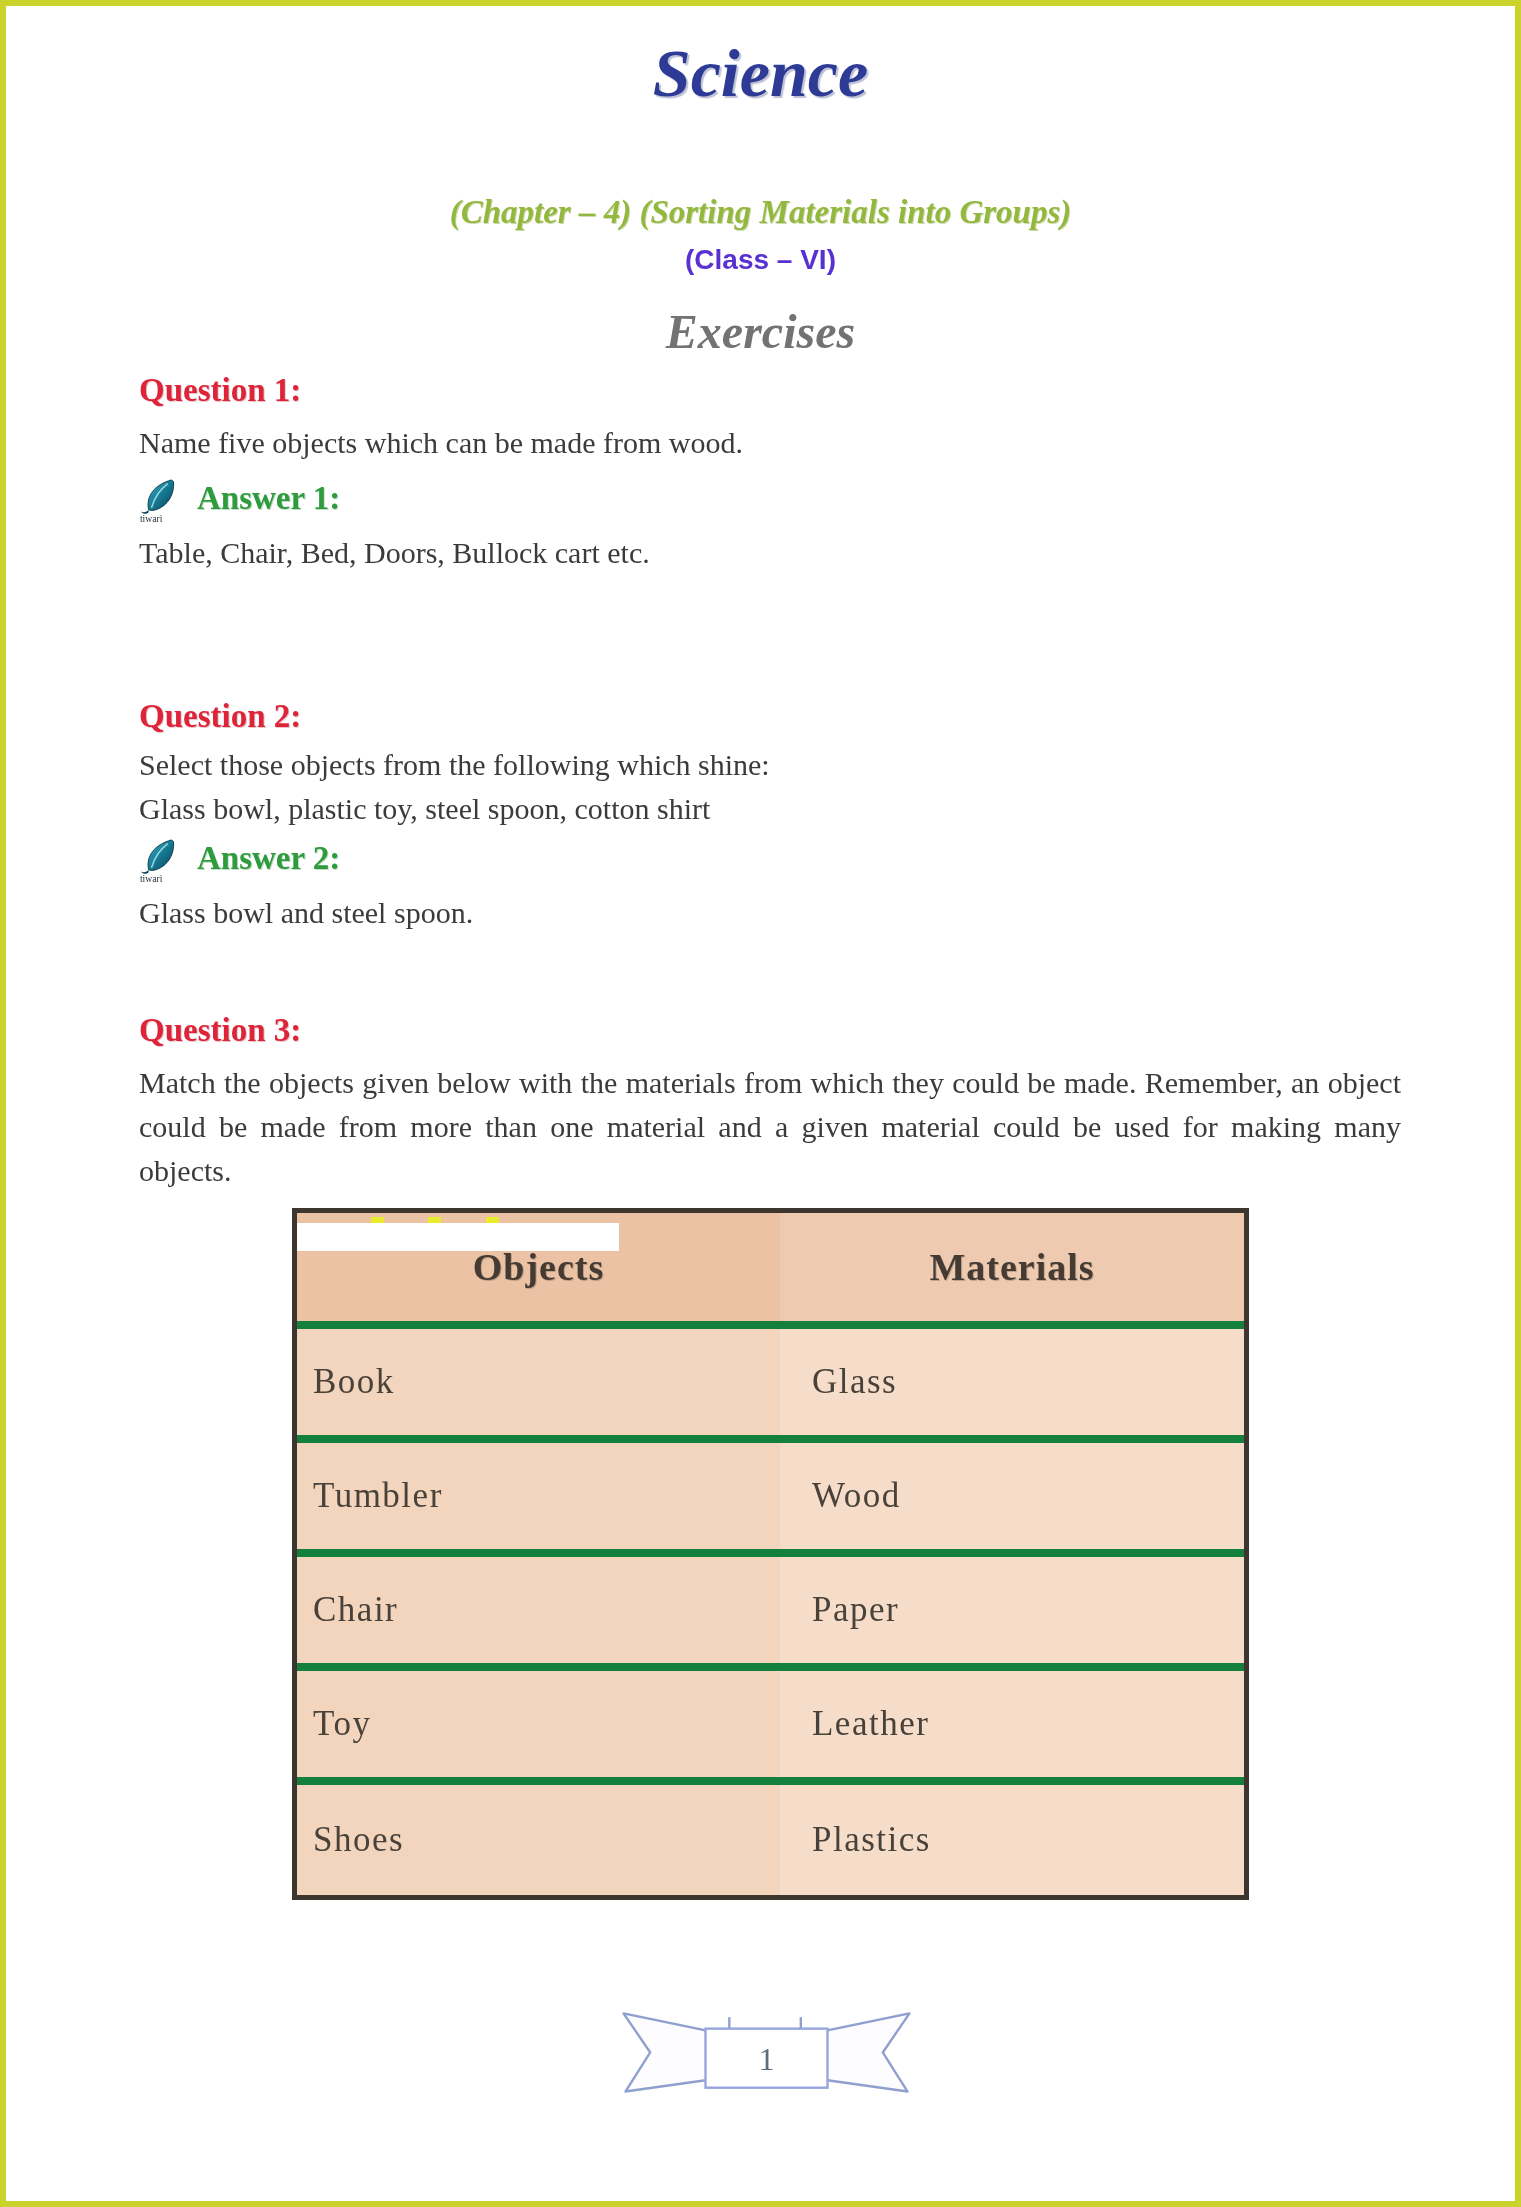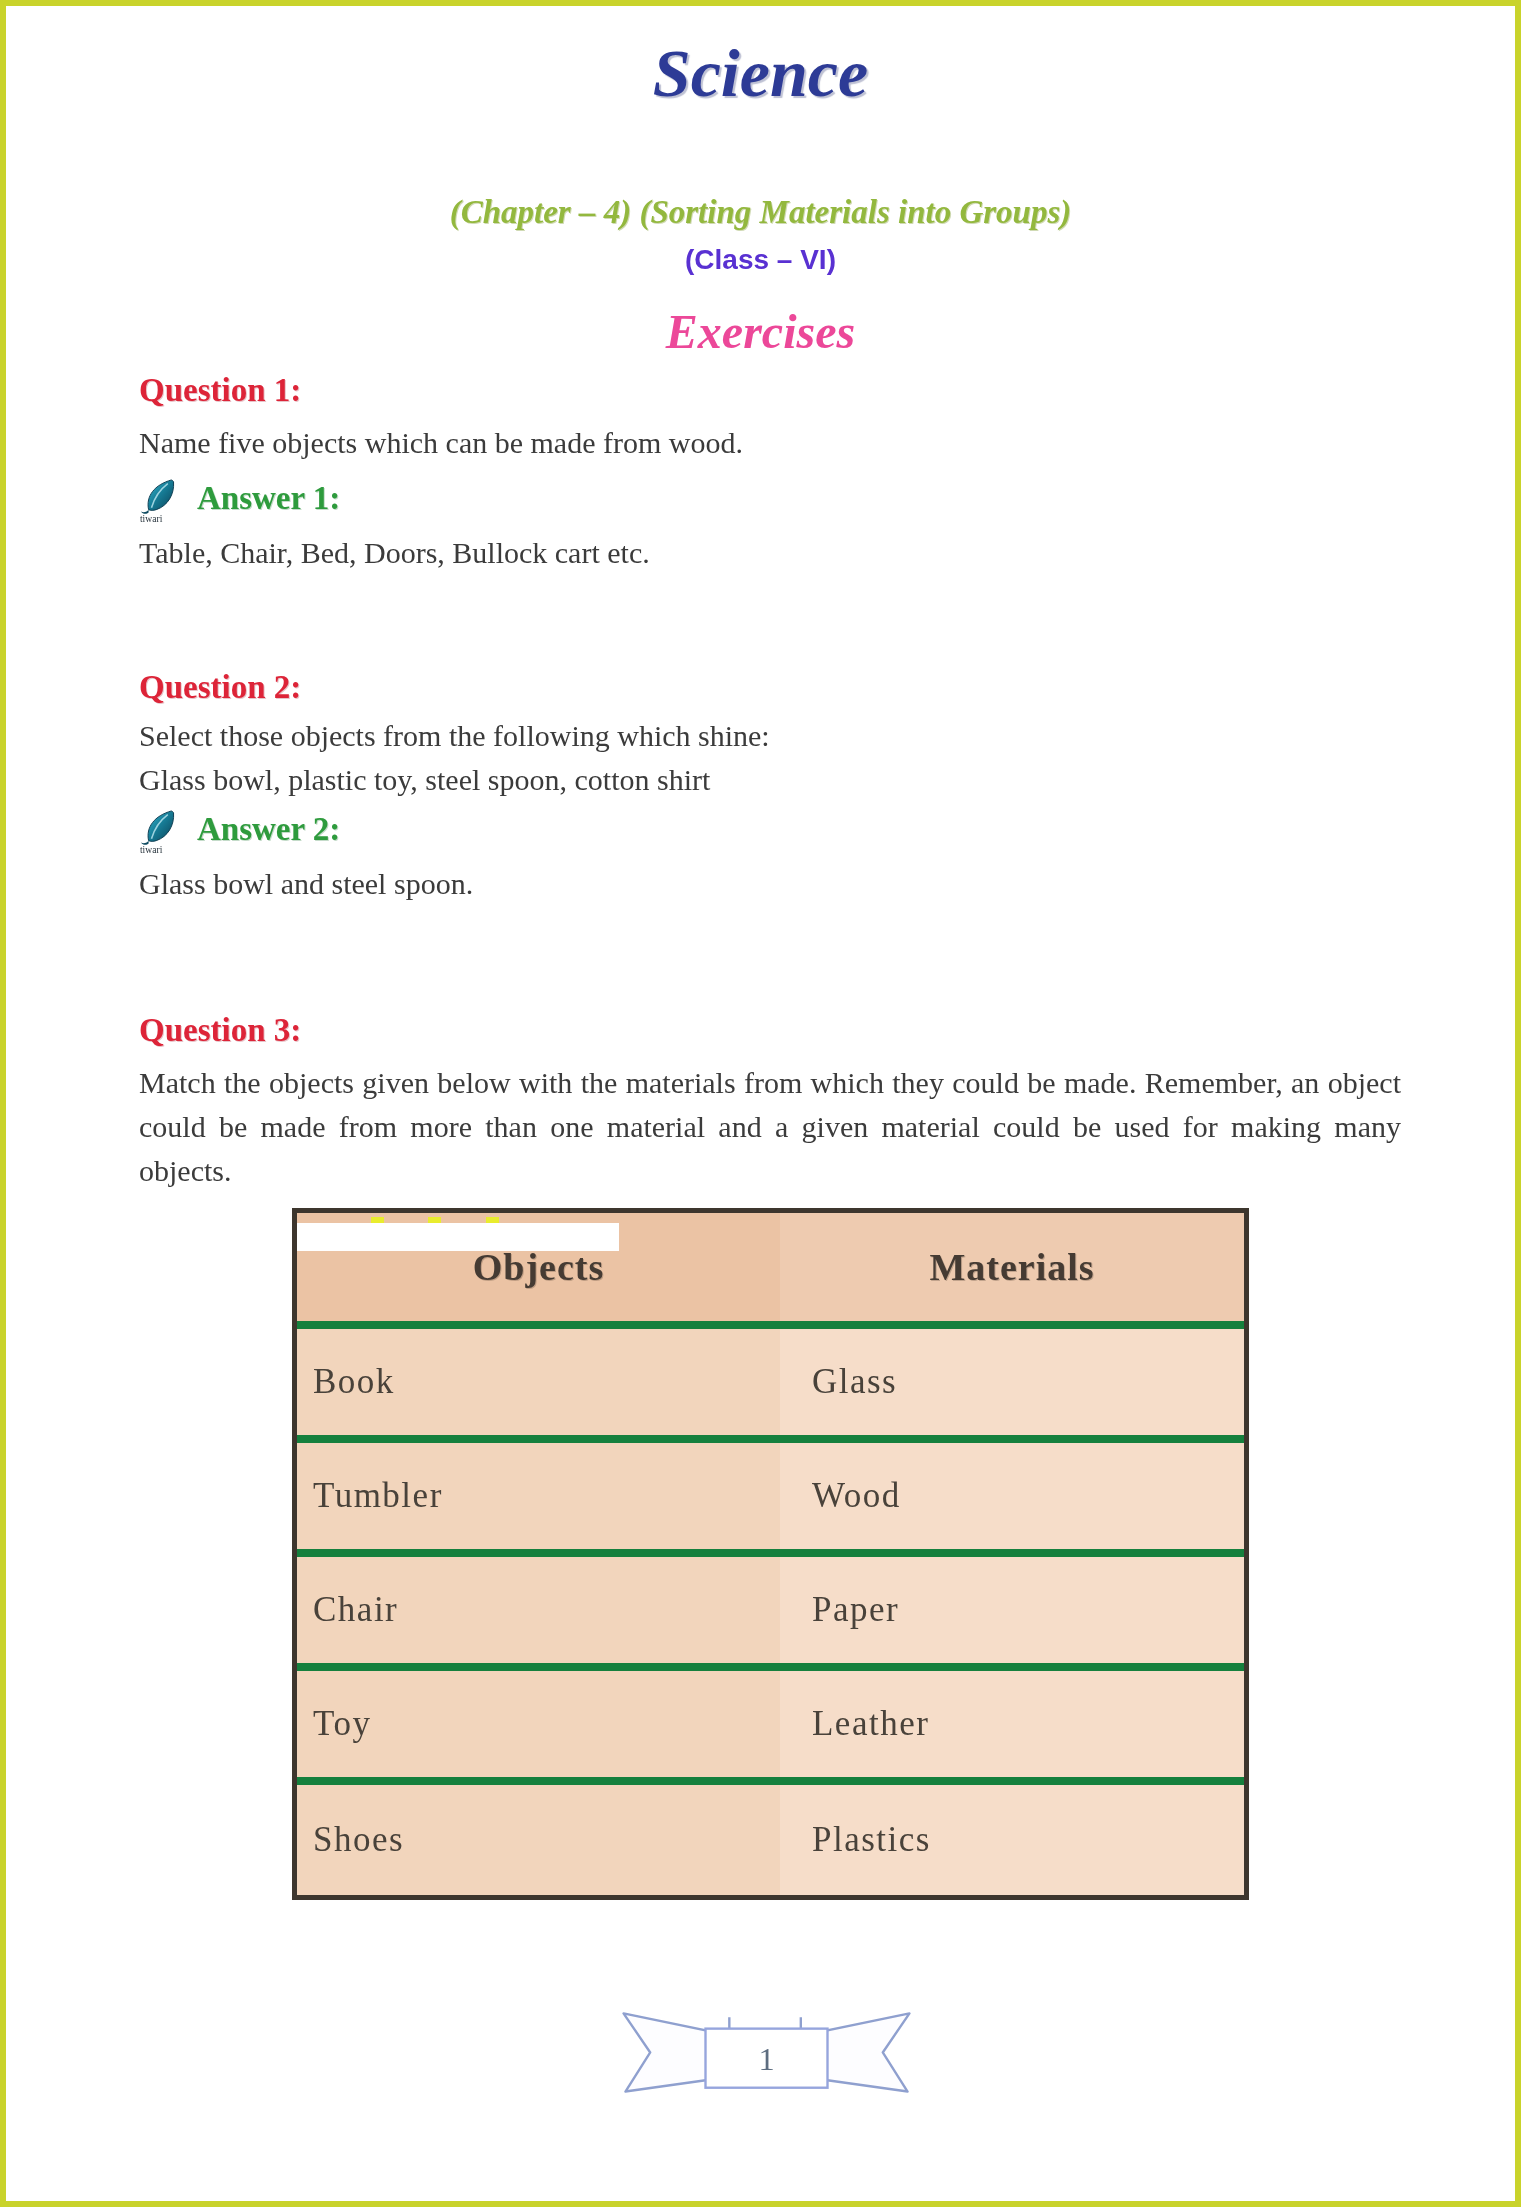--- a/index.html
+++ b/index.html
@@ -32,21 +32,21 @@
   .classline {
     position: absolute; top: 238px; left: 0; width: 100%;
     text-align: center;
     font-family: "Liberation Sans", sans-serif;
     font-weight: bold; font-size: 28px; color: #5931d2;
   }
   .exercises {
     position: absolute; top: 298px; left: 0; width: 100%;
     text-align: center;
     font-style: italic; font-weight: bold;
-    font-size: 48px; color: #ec4899;
+    font-size: 48px; color: #737373;
   }
   
   .block { position: absolute; left: 133px; width: 1262px; }
   .q-head {
     font-weight: bold; font-size: 33px; color: #dd2438;
     line-height: 1.25;
     text-shadow: 1px 1px 0 rgba(160,20,40,0.25);
   }
   .q-text {
     margin: 10px 0 0 0;
@@ -140,21 +140,21 @@
         <svg width="48" height="48" viewBox="0 0 50 48">
           <use href="#tiwari-leaf"></use>
           <text x="1" y="46" class="logo-word">tiwari</text>
         </svg>
       </span>
       <span class="a-head">Answer 1:</span>
     </div>
     <p class="a-text">Table, Chair, Bed, Doors, Bullock cart etc.</p>
   </div>
 
-  <div class="block" style="top:661px">
+  <div class="block" style="top:690px">
     <div class="q-head">Question 2:</div>
     <p class="q-text" style="margin-top:6px">Select those objects from the following which shine:</p>
     <p class="q-text" style="margin-top:0">Glass bowl, plastic toy, steel spoon, cotton shirt</p>
     <div class="a-row" style="margin-top:4px">
       <span class="logo-box">
         <svg width="48" height="48" viewBox="0 0 50 48">
           <use href="#tiwari-leaf"></use>
           <text x="1" y="46" class="logo-word">tiwari</text>
         </svg>
       </span>

